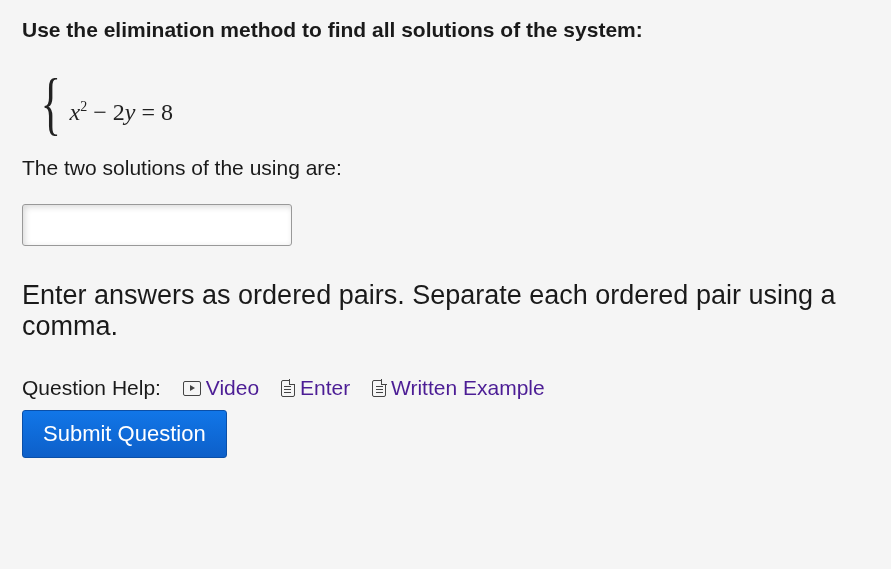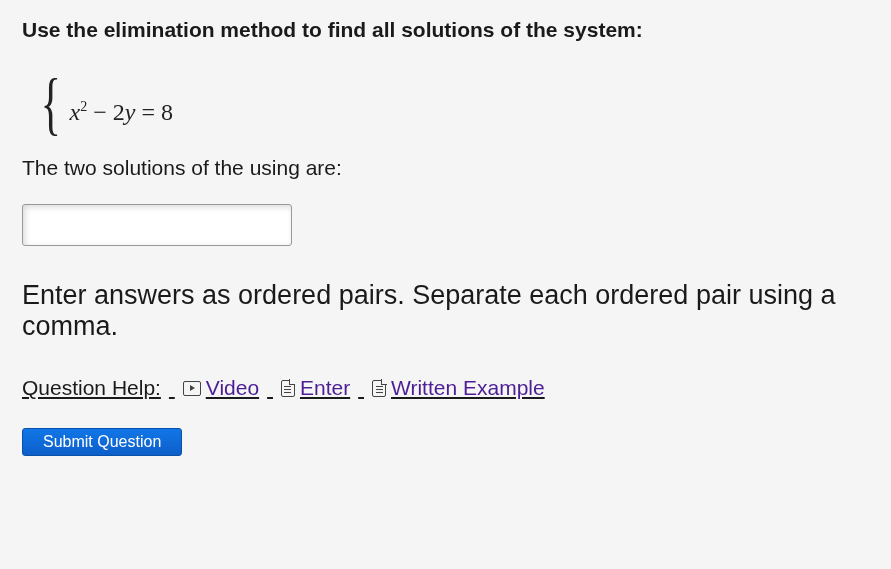--- a/index.html
+++ b/index.html
@@ -68,26 +68,25 @@
       margin-bottom: 34px;
       display: block;
     }
     .hint {
       font-size: 27px;
       margin-bottom: 34px;
       color: #1a1a1a;
     }
     .help-row {
       font-size: 21px;
-      margin-bottom: 28px;
+      margin-bottom: 10px;
       display: flex;
       align-items: center;
       gap: 8px;
       color: #1a1a1a;
-      text-decoration: underline;
     }
     .help-link {
       color: #4c1d95;
       text-decoration: none;
       display: inline-flex;
       align-items: center;
       gap: 5px;
       cursor: pointer;
     }
     .icon-box {
@@ -133,23 +132,23 @@
       top: 5px;
       width: 7px;
       height: 1.3px;
       background: #444;
       box-shadow: 0 3px 0 #444, 0 6px 0 #444;
     }
     .submit-btn {
       background: #0d6efd;
       background: linear-gradient(#1176e8, #0d5fc9);
       color: #fff;
-      font-size: 16px;
+      font-size: 22px;
       font-weight: 500;
-      padding: 4px 20px;
+      padding: 10px 20px;
       border: 1px solid #0a4fa8;
       border-radius: 3px;
       cursor: pointer;
     }
     .var { font-style: italic; }
     .num { font-style: normal; }
   </style>
 </head>
 <body>
 

